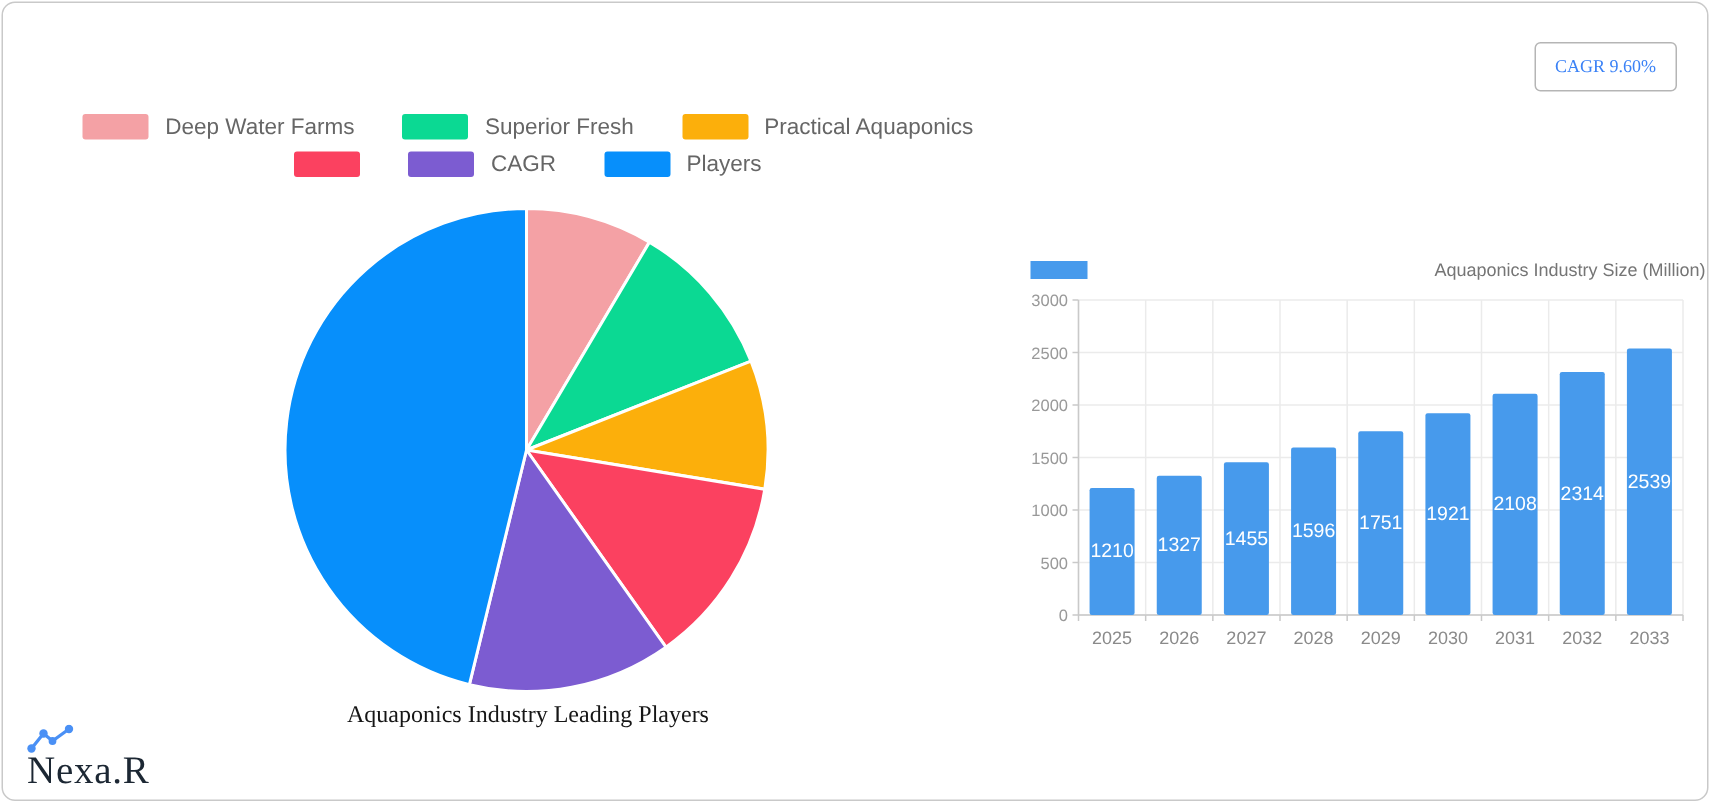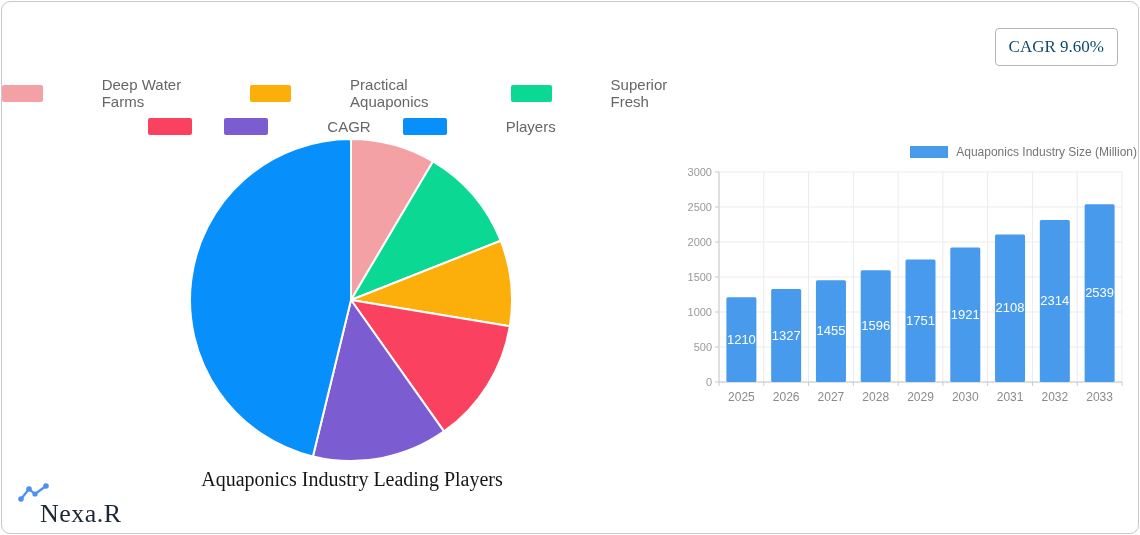--- a/index.html
+++ b/index.html
@@ -15,81 +15,80 @@
     border: 1px solid #c9c9c9;
     border-radius: 9px;
     overflow: hidden;
   }
   
   .cagr-badge {
     position: absolute; top: 26px; right: 20px;
     border: 1px solid #b5b5b5; border-radius: 4px;
     padding: 8px 13px;
     font-family: "Liberation Serif", serif;
-    font-size: 17px; color: #0c4a6e;
+    font-size: 12px; color: #3b82f6;
     background: #fff;
   }
   
   .pie-section { position: absolute; left: 0; top: 0; width: 700px; height: 535px; }
   .pie-legend {
     position: absolute; top: 74px; left: 0; width: 700px;
     display: flex; flex-direction: column; gap: 8px; align-items: center;
   }
   .legend-row { display: flex; gap: 32px; justify-content: center; }
   .legend-item { display: flex; align-items: center; gap: 11px; cursor: pointer; }
   .legend-swatch { width: 44px; height: 17px; border-radius: 2px; display: inline-block; }
-  .legend-label { font-size: 15px; color: #666; margin-left: 48px; }
+  .legend-label { font-size: 15px; color: #666; }
   .pie-svg { position: absolute; left: 185px; top: 134px; }
   .pie-title {
     position: absolute; top: 466px; left: 0; width: 700px;
     text-align: center;
     font-family: "Liberation Serif", serif;
-    font-size: 20px; font-weight: 500; color: #161616;
+    font-size: 16px; font-weight: 500; color: #161616;
   }
   
   .bar-section { position: absolute; left: 685px; top: 140px; width: 450px; height: 290px; }
   .bar-legend {
-    display: flex; align-items: center; gap: 8px; justify-content: flex-end;
-    height: 20px; cursor: pointer;
+    display: flex; align-items: center; gap: 8px; justify-content: space-between;
+    height: 20px; cursor: pointer; margin-top: 28px;
   }
   .bar-legend-swatch { width: 38px; height: 12px; display: inline-block; }
   .bar-legend-label { font-size: 12px; color: #757575; }
   .bar-svg { display: block; margin-top: 2px; }
   
   .logo { position: absolute; left: 14px; bottom: 5px; height: 36px; }
   .logo-icon { position: absolute; left: 2px; top: -9px; }
   .logo-text {
     display: inline-block; padding-top: 7px; padding-left: 2px;
     font-family: "Liberation Serif", serif;
     font-size: 26px; font-weight: 500; color: #1c2733;
     letter-spacing: 0.5px;
-    margin-left: 22px;
   }
 </style>
 </head>
 <body>
 
 <div class="card">
 
   <div class="cagr-badge">CAGR 9.60%</div>
 
   <div class="pie-section">
     <div class="pie-legend">
         <div class="legend-row">
           <div class="legend-item">
             <span class="legend-swatch" style="background: rgb(244, 161, 165);"></span>
             <span class="legend-label">Deep Water Farms</span>
           </div>
           <div class="legend-item">
+            <span class="legend-swatch" style="background: rgb(11, 217, 147);"></span>
+            <span class="legend-label">Superior Fresh</span>
+          </div>
+          <div class="legend-item">
             <span class="legend-swatch" style="background: rgb(252, 175, 11);"></span>
             <span class="legend-label">Practical Aquaponics</span>
-          </div>
-          <div class="legend-item">
-            <span class="legend-swatch" style="background: rgb(11, 217, 147);"></span>
-            <span class="legend-label">Superior Fresh</span>
           </div>
         </div>
         <div class="legend-row">
           <div class="legend-item">
             <span class="legend-swatch" style="background: rgb(251, 65, 96);"></span>
           </div>
           <div class="legend-item">
             <span class="legend-swatch" style="background: rgb(124, 92, 209);"></span>
             <span class="legend-label">CAGR</span>
           </div>

